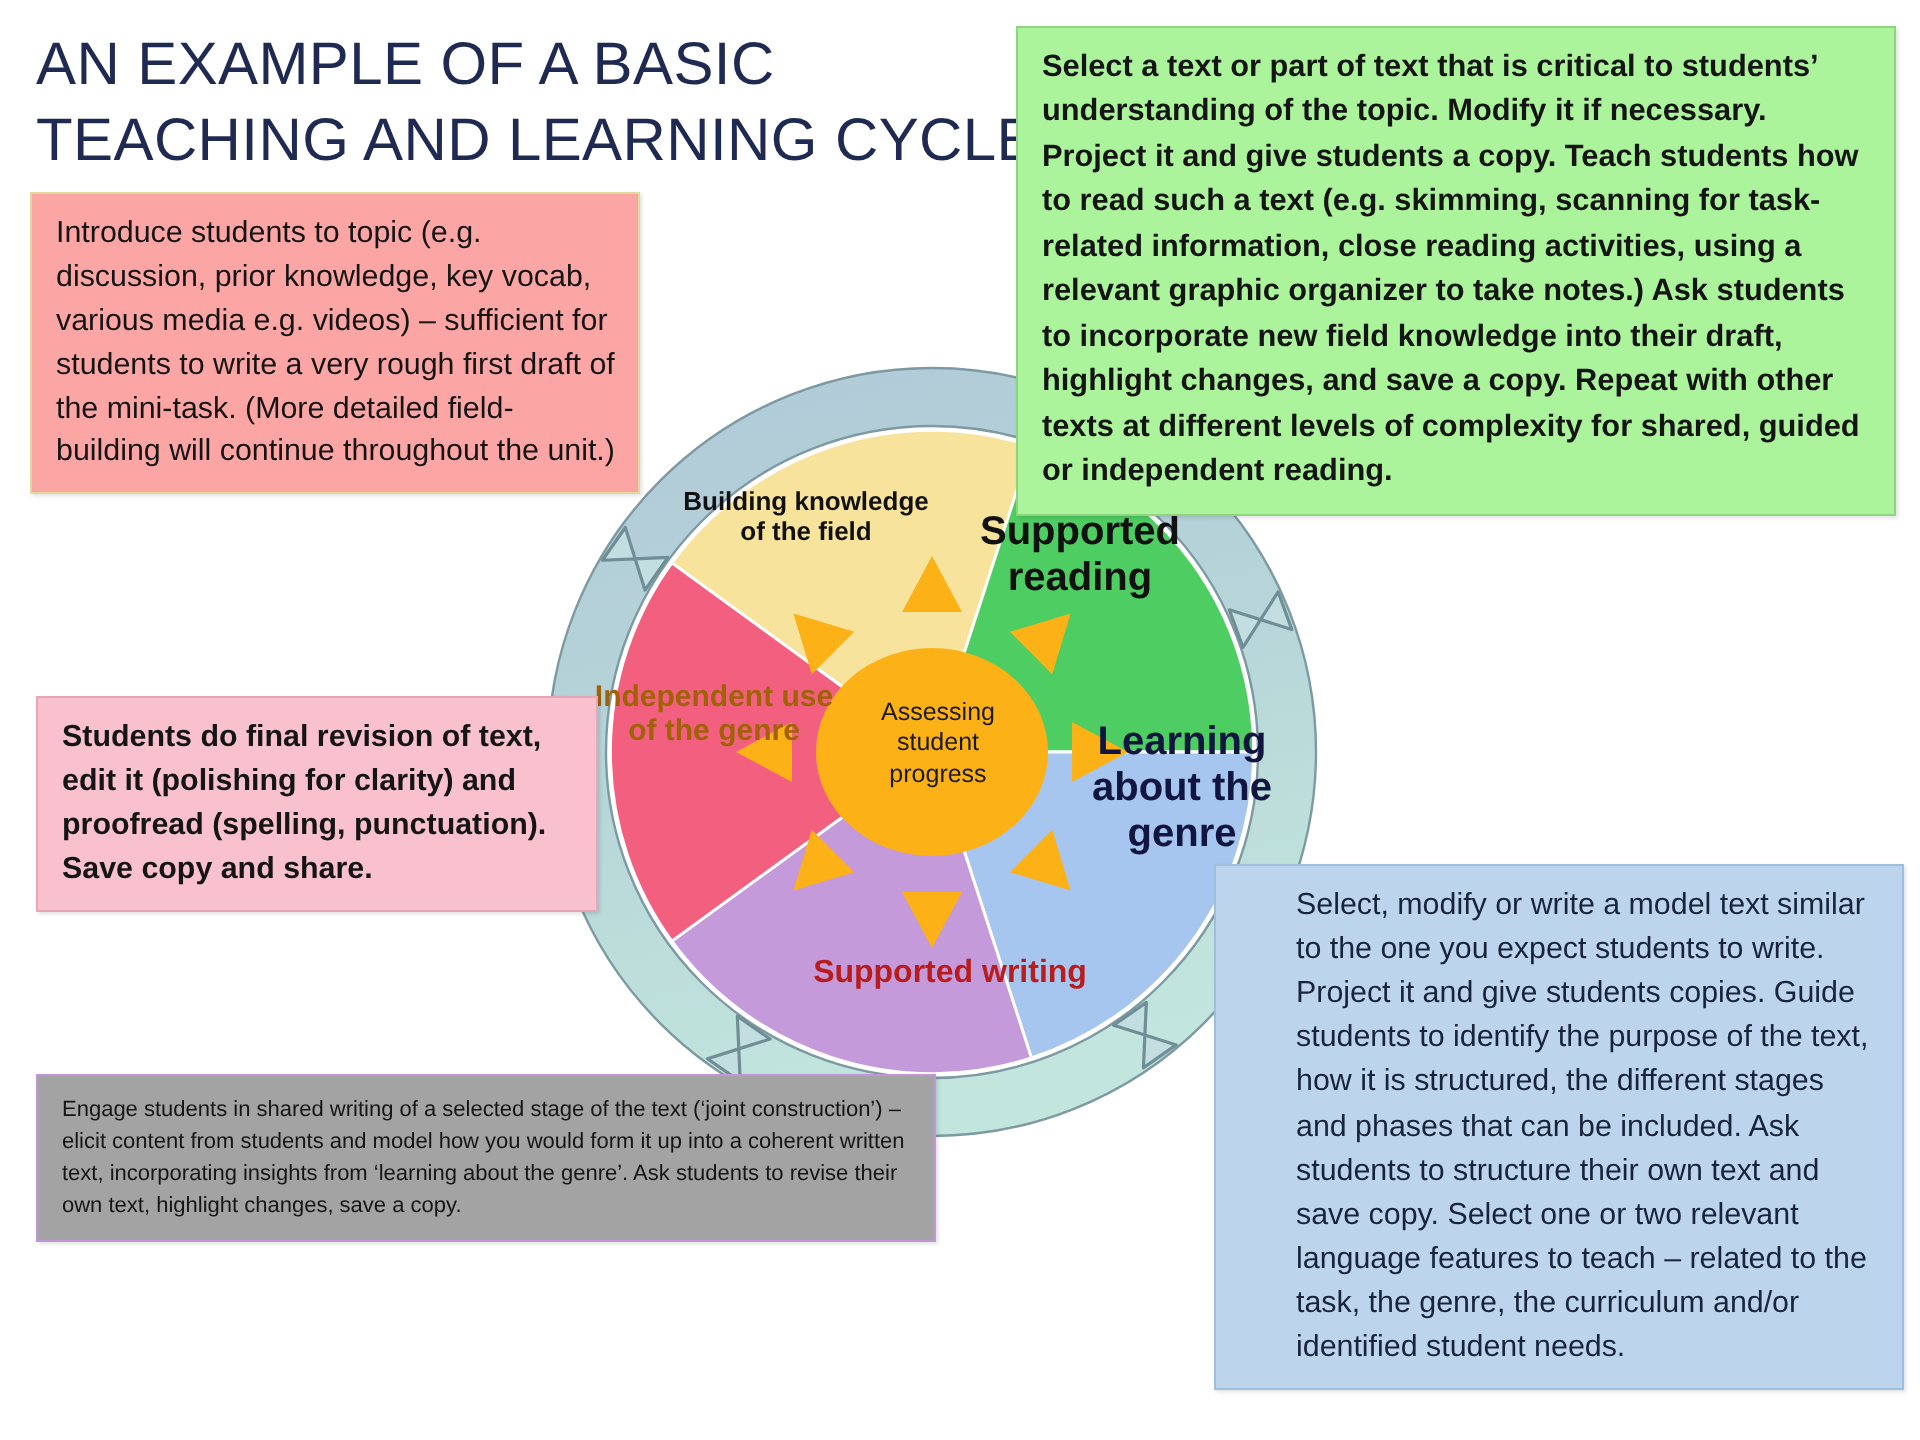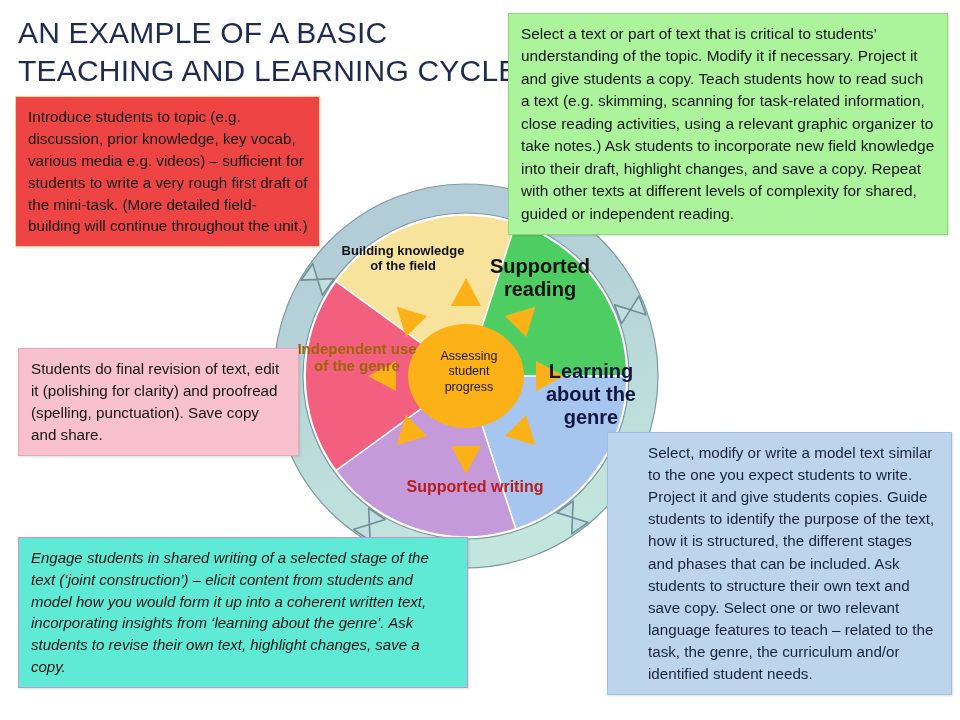--- a/index.html
+++ b/index.html
@@ -52,35 +52,35 @@
     box-sizing:border-box;
     font-size:15.2px;
     line-height:1.44;
     color:#151515;
     padding:9px 11px 9px 12px;
     border:1px solid rgba(0,0,0,.18);
     box-shadow:1px 1px 2px rgba(0,0,0,.12);
   }
   #box-yellow{
     left:15px;top:96px;width:305px;
-    background:#ef4444;border-color:#e2d89a;
+    background:#fca5a5;border-color:#e2d89a;
   }
   #box-green{
     left:508px;top:13px;width:440px;
     background:#abf49b;border-color:#8fd47f;
-    font-size:15.4px;line-height:1.46;
+    font-size:15.4px;line-height:1.46;font-weight:bold;
   }
   #box-pink{
     left:18px;top:348px;width:281px;
-    background:#f9c0cd;border-color:#e8a7b6;
+    background:#f9c0cd;border-color:#e8a7b6;font-weight:bold;
   }
   #box-purple{
     left:18px;top:537px;width:450px;
-    background:#5eead4;border-color:#c294d8;
-    font-size:15px;line-height:1.455;font-style:italic;
+    background:#a3a3a3;border-color:#c294d8;
+    font-size:11px;line-height:1.455;
   }
   #box-blue{
     left:607px;top:432px;width:345px;
     background:#bcd4ec;border-color:#9fbedd;
     color:#18243c;
     font-size:15.2px;line-height:1.455;padding-left:40px;
   }
 </style>
 </head>
 <body>

